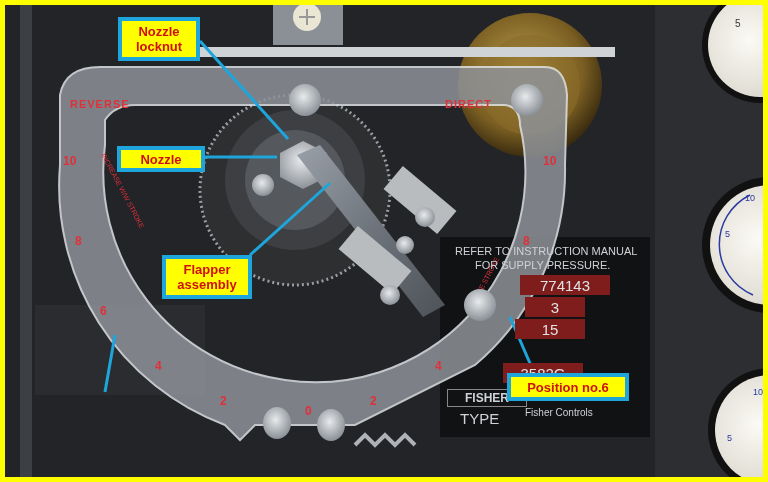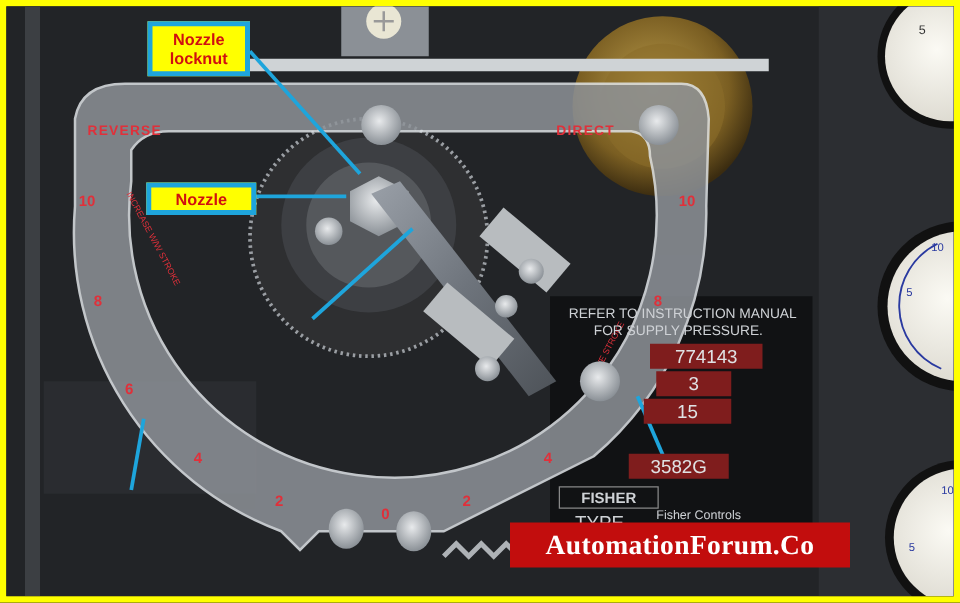--- a/index.html
+++ b/index.html
@@ -153,17 +153,23 @@
     <div class="plate-text" style="left:442px;top:384px;font-weight:bold;font-size:12px;border:1px solid #888;padding:1px 17px;">FISHER</div>
     <div class="plate-text" style="left:520px;top:402px;font-size:10px;">Fisher Controls</div>
 
     <div class="label" style="left:113px;top:12px;width:82px;height:44px;">
       <span>Nozzle</span>
       <span>locknut</span>
     </div>
     <div class="label" style="left:112px;top:141px;width:88px;height:26px;">
       <span>Nozzle</span>
     </div>
+    <div class="label" style="left:157px;top:250px;width:90px;height:44px;">
+      <span>Flapper</span>
+      <span>assembly</span>
+    </div>
+    <div class="label" style="left:502px;top:368px;width:122px;height:28px;">
+      <span>Position no.6</span>
+    </div>
 
-    <div class="brand">AutomationForum.Co</div>
 
   </div>
 </div>
 
 </body></html>

